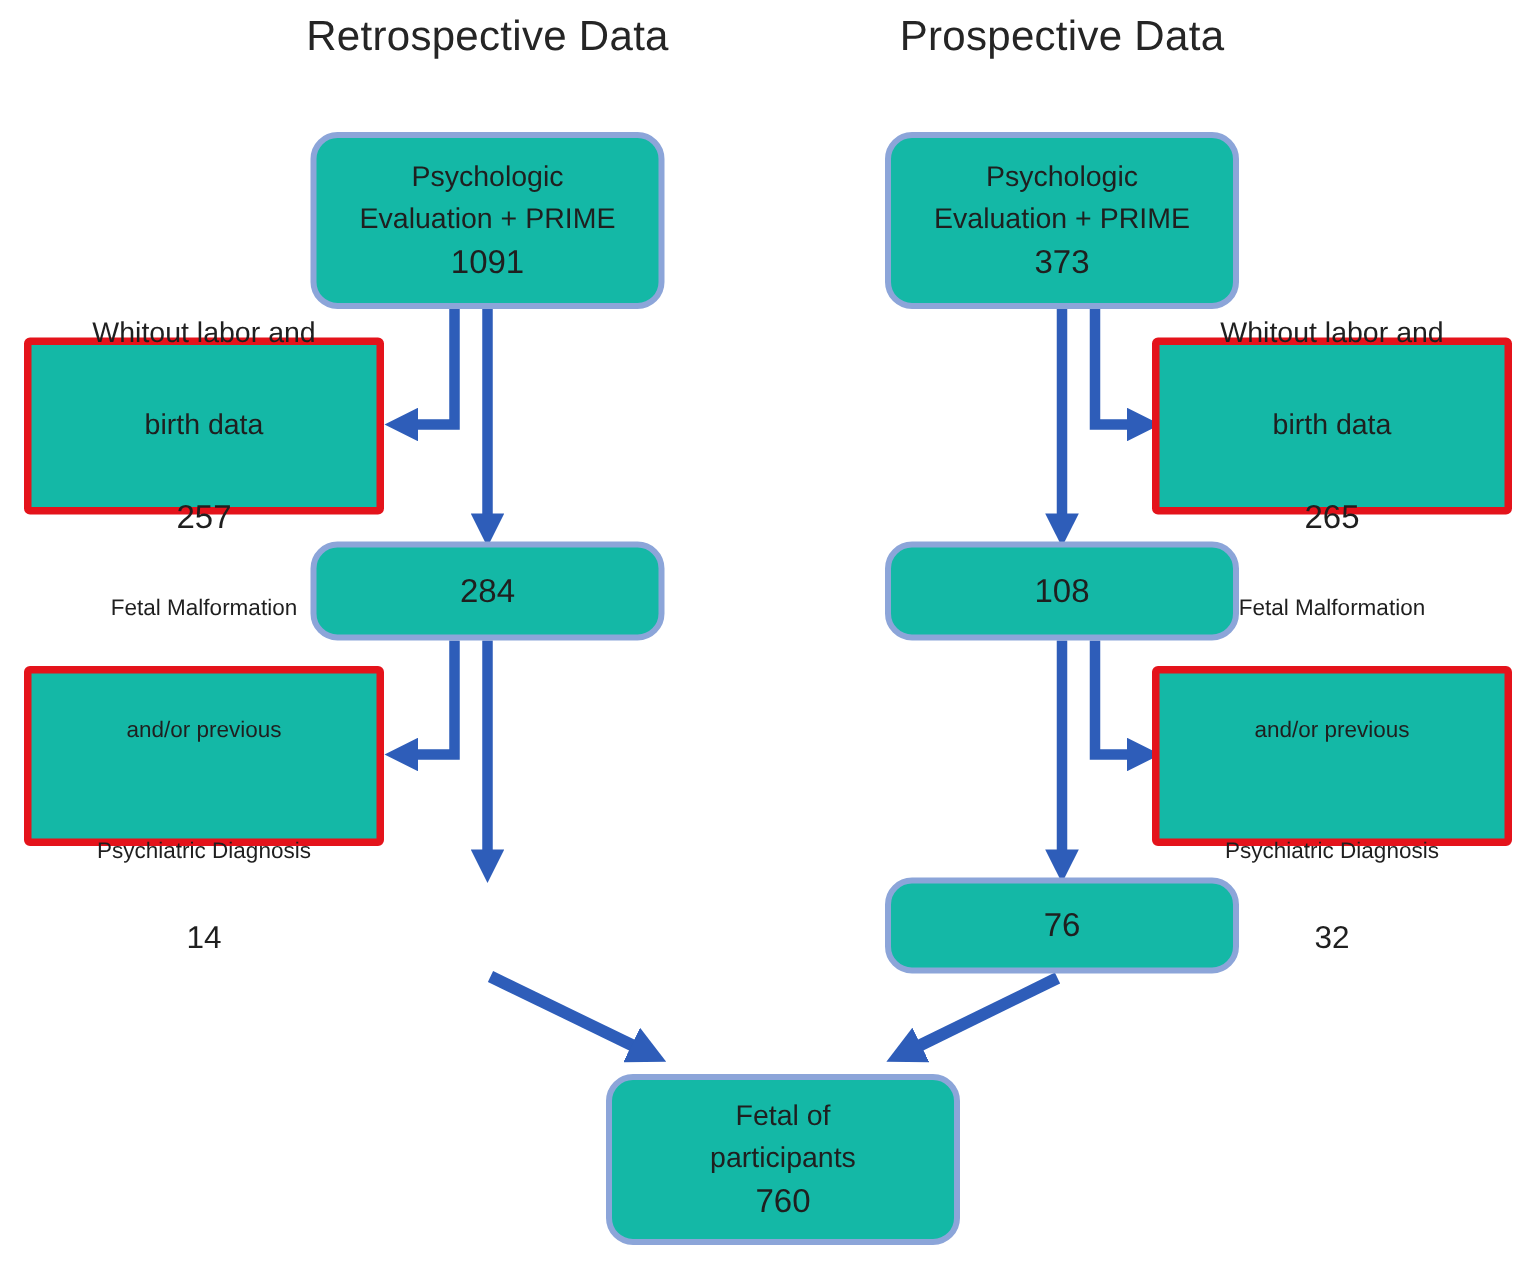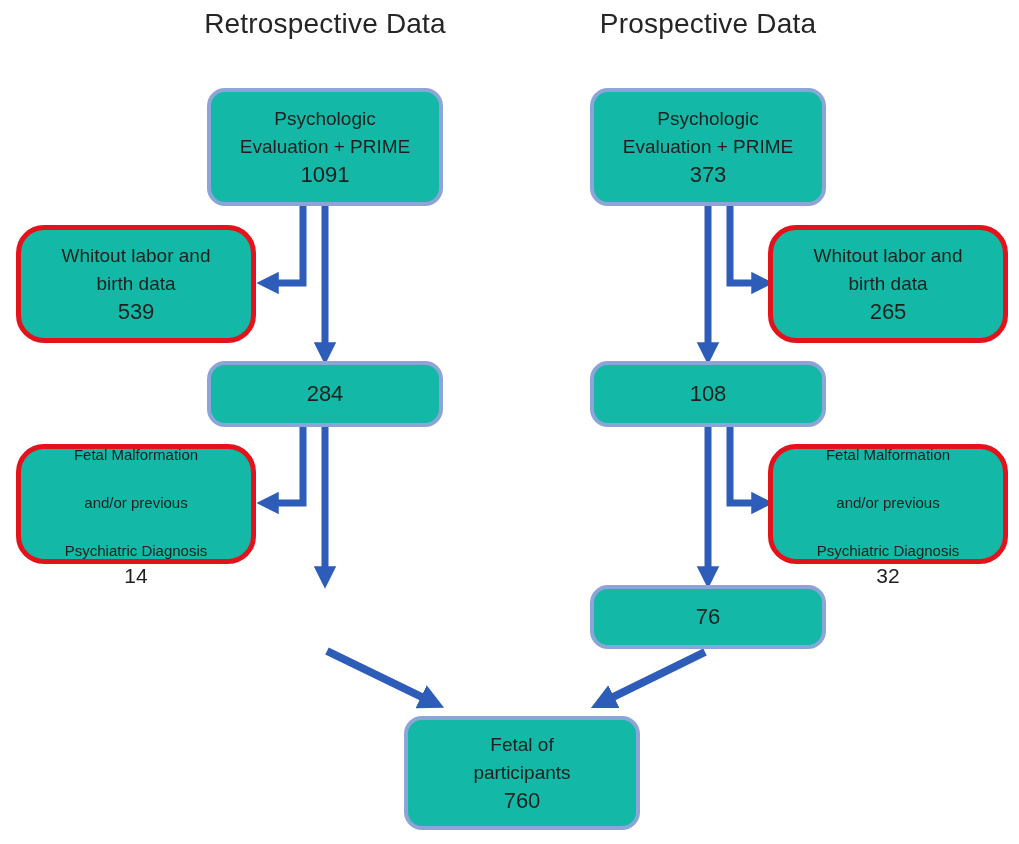--- a/index.html
+++ b/index.html
@@ -34,21 +34,22 @@
     text-align: center;
     color: #1f1f1f;
     z-index: 2;
   }
   .box-blue {
     border: 4px solid #8ca5d9;
     border-radius: 18px;
   }
   .box-red {
     border: 5px solid #e4131b;
-    border-radius: 28px;
+    border-radius: 4px;
+    gap: 33px;
   }
   .node .line {
     font-size: 19px;
     line-height: 28px;
   }
   .node .value {
     font-size: 22px;
     line-height: 28px;
   }
   .node.small-text .line {
@@ -102,21 +103,21 @@
 
   <div class="node box-blue" style="left:207px; top:88px; width:236px; height:118px;">
     <span class="line">Psychologic</span>
     <span class="line">Evaluation + PRIME</span>
     <span class="value">1091</span>
   </div>
 
   <div class="node box-red" style="left:16px; top:225px; width:240px; height:118px;">
     <span class="line">Whitout labor and</span>
     <span class="line">birth data</span>
-    <span class="value">539</span>
+    <span class="value">257</span>
   </div>
 
   <div class="node box-blue" style="left:207px; top:361px; width:236px; height:66px;">
     <span class="value">284</span>
   </div>
 
   <div class="node box-red small-text" style="left:16px; top:444px; width:240px; height:120px;">
     <span class="line">Fetal Malformation</span>
     <span class="line">and/or previous</span>
     <span class="line">Psychiatric Diagnosis</span>

